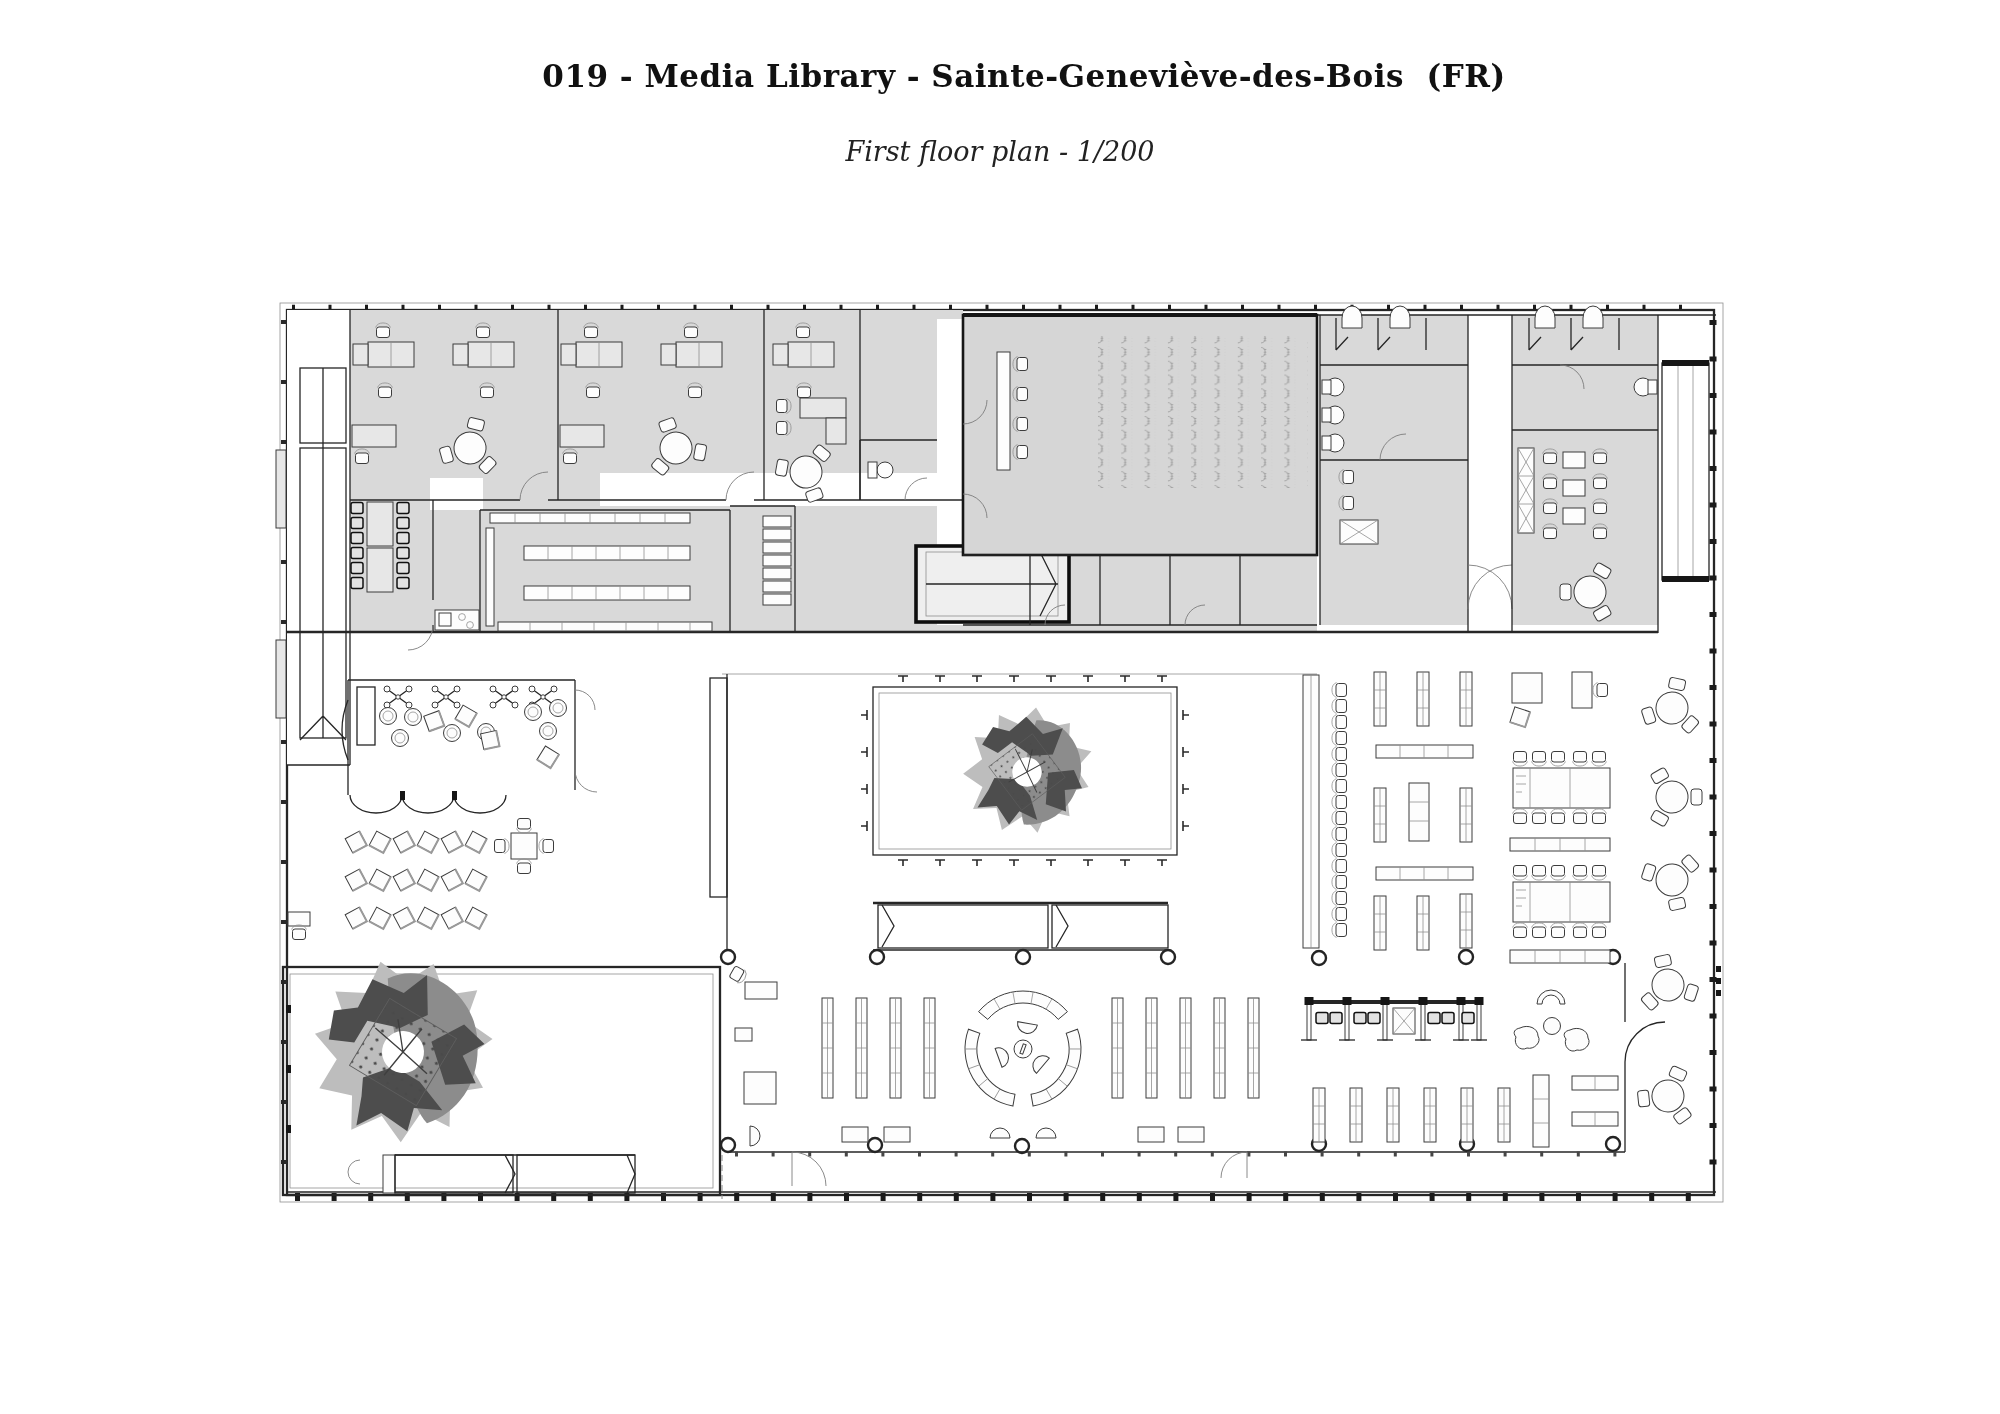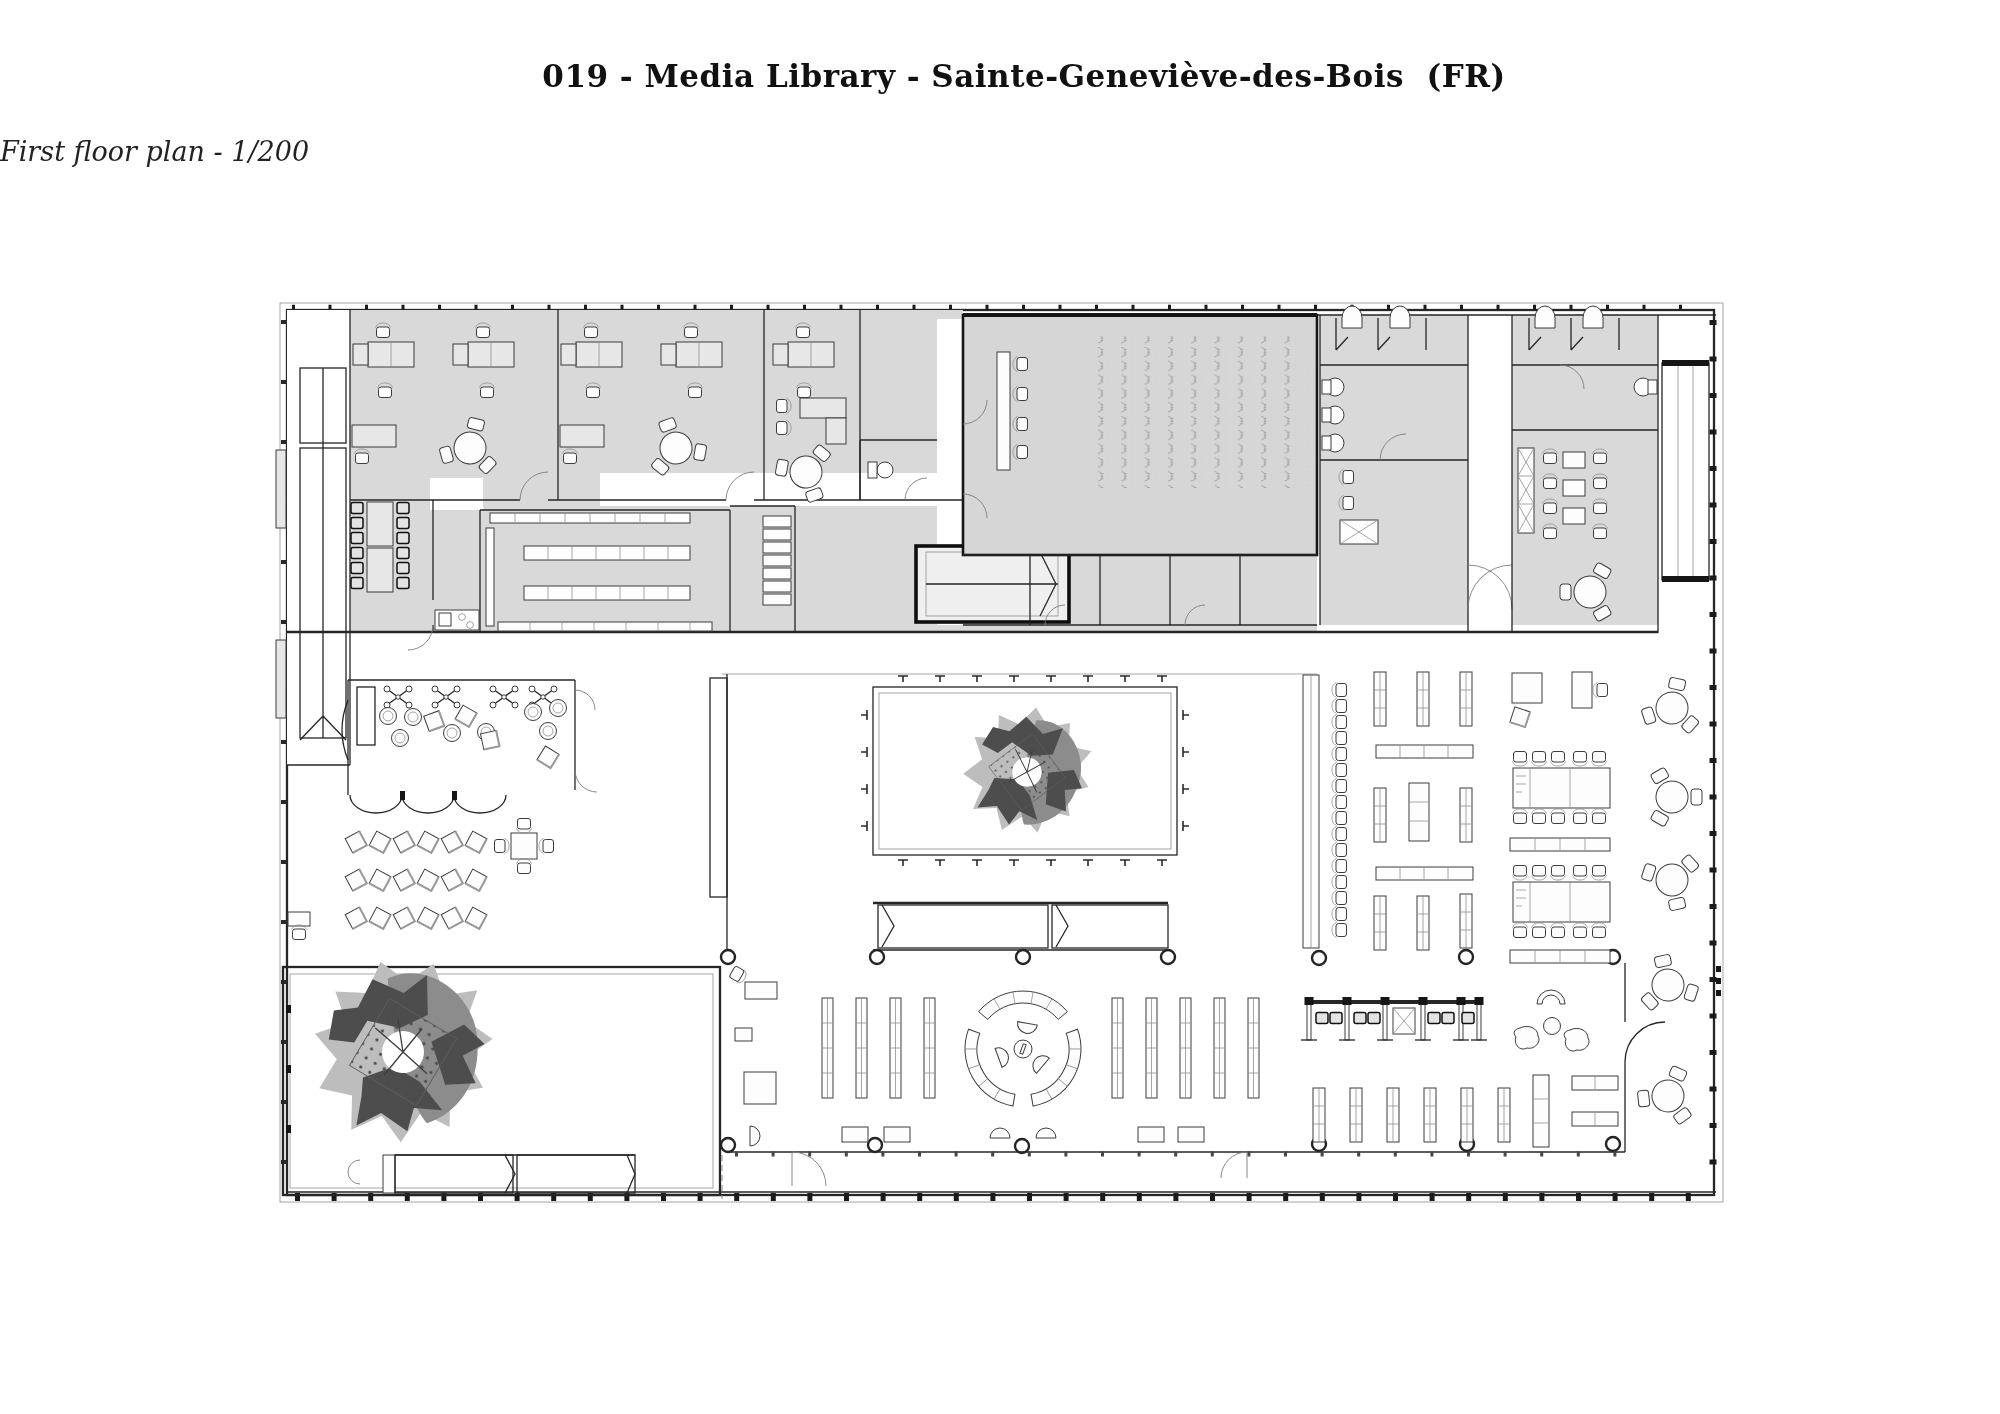--- a/index.html
+++ b/index.html
@@ -1,20 +1,20 @@
 <!DOCTYPE html>
 <html style="--room-fill: #d9d9d9; --wall: #262626; --lattice: #a3a3a3; --tree-dark: #4d4d4d; --tree-mid: #8c8c8c; --tree-light: #bdbdbd; --seat-glyph: #a2a2a2;"><head>
 <meta charset="utf-8">
 <style>
   html,body{margin:0;padding:0;background:#fff;}
   #stage{position:relative;width:2000px;height:1414px;background:#fff;overflow:hidden;
          font-family:"DejaVu Serif","Liberation Serif",serif;}
   .title{position:absolute;left:0;top:58px;width:100%;text-align:center;
          font-size:31px;font-weight:bold;color:#111;white-space:pre;letter-spacing:.5px;padding-left:24px;}
-  .subtitle{position:absolute;left:0;top:136px;width:100%;text-align:left;
+  .subtitle{position:absolute;left:0;top:136px;width:100%;text-align:center;
          font-size:27px;font-style:italic;color:#222;white-space:pre;}
   svg{position:absolute;left:0;top:0;}
   
   .w{stroke:#262626;stroke-width:1.3;fill:none;stroke-linecap:butt}
   .t2{stroke-width:2.3}.t3{stroke-width:3.8}
   .thin{stroke:#8f8f8f;stroke-width:.8;fill:none}
   .door{stroke:#7d7d7d;stroke-width:.9;fill:none}
   .furn{fill:#fdfdfd;stroke:#3c3c3c;stroke-width:1}
   .furnf{fill:#e7e7e7;stroke:#3c3c3c;stroke-width:1}
   .dark{fill:#161616}

